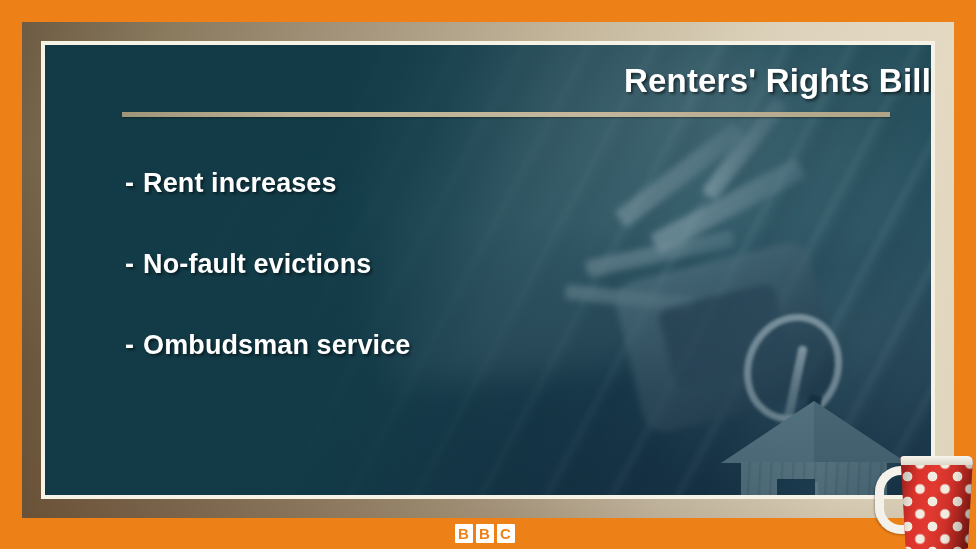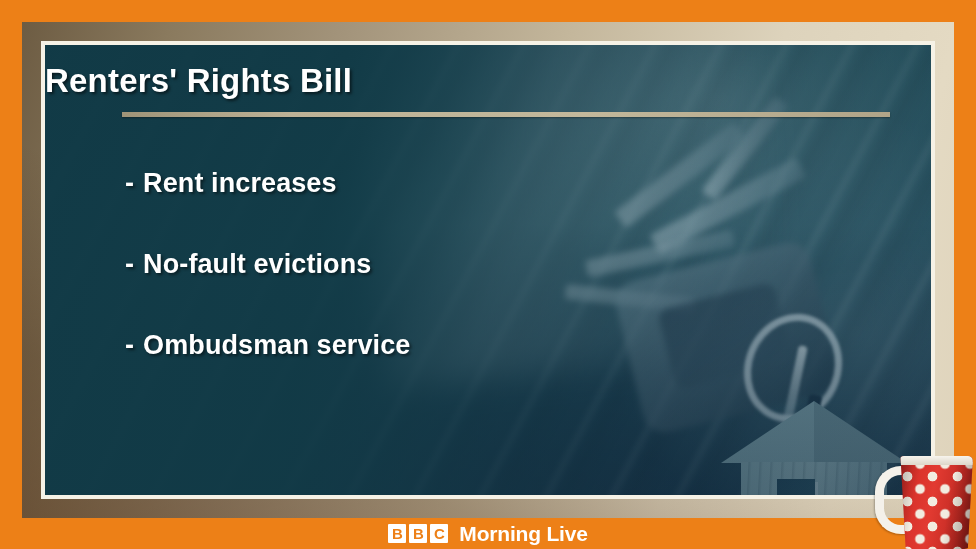--- a/index.html
+++ b/index.html
@@ -248,21 +248,21 @@
   
   .panel-content {
     position: absolute;
     inset: 0;
   }
   .headline {
     position: absolute;
     left: 0;
     top: 17px;
     width: 886px;
-    text-align: left;
+    text-align: right;
     font-size: 33px;
     font-weight: bold;
     color: #ffffff;
     letter-spacing: .2px;
     text-shadow: 2px 2px 3px rgba(0,0,0,0.55);
   }
   .divider {
     position: absolute;
     left: 77px;
     top: 67px;
@@ -449,21 +449,20 @@
     </div>
   </div>
 
   <div class="bottom-bar"></div>
   <div class="brand">
     <div class="bbc-blocks">
       <div class="bbc-block">B</div>
       <div class="bbc-block">B</div>
       <div class="bbc-block">C</div>
     </div>
-    <div class="brand-name">Morning Live</div>
   </div>
 
   <div class="mug">
     <div class="mug-handle"></div>
     <div class="mug-body">
       <div class="mug-dots"></div>
       <div class="mug-shadow"></div>
       <div class="mug-rim"></div>
     </div>
   </div>

